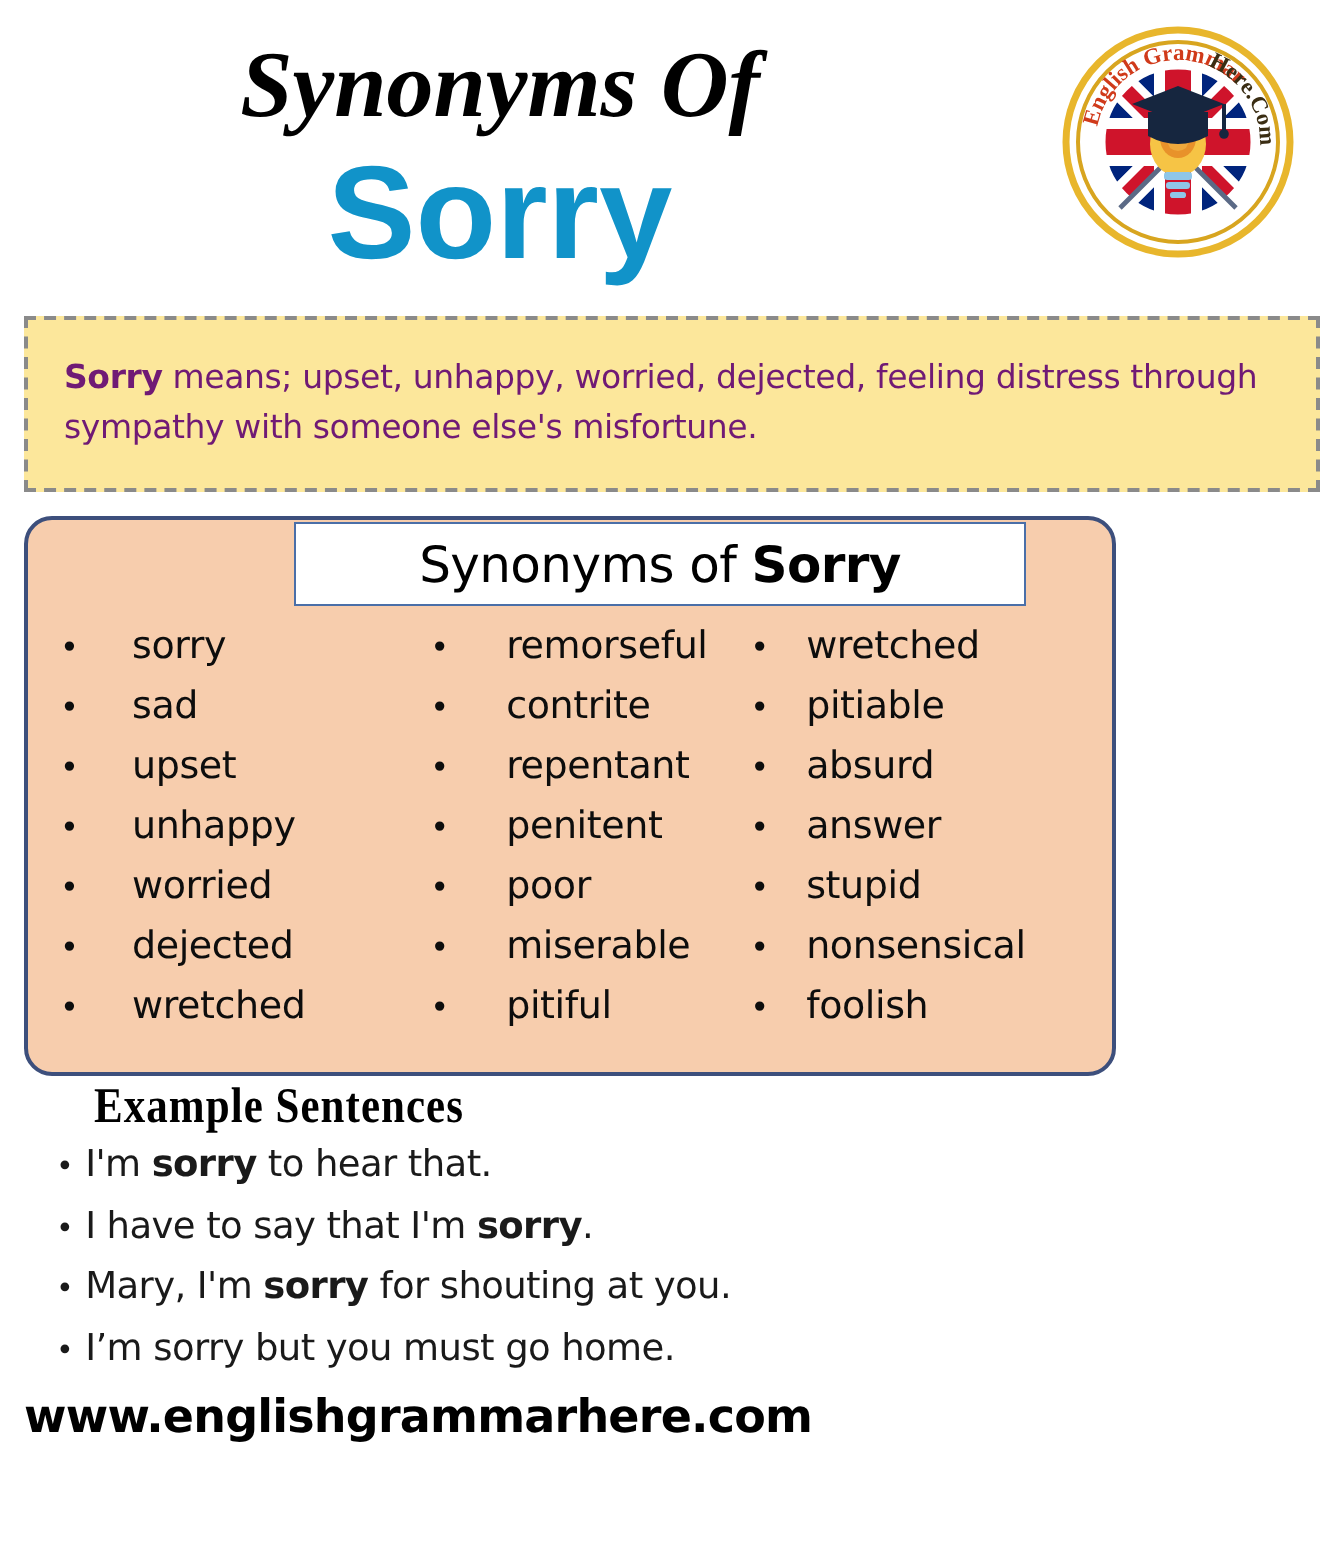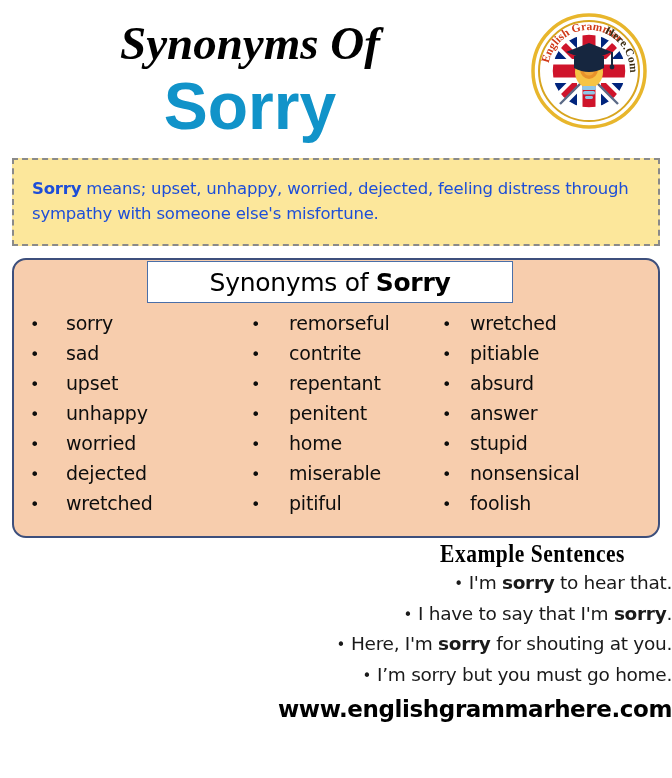--- a/index.html
+++ b/index.html
@@ -68,31 +68,31 @@
     height: 88px;
     box-sizing: border-box;
     background: #fce79b;
     border: 2px dashed #8a8a8a;
     padding: 16px 18px 0 18px;
   }
   .definition-text {
     font-family: "DejaVu Sans", sans-serif;
     font-size: 16.5px;
     line-height: 1.52;
-    color: #1d4ed8;
+    color: #701a75;
     letter-spacing: -0.2px;
   }
   .definition-text b { font-weight: bold; }
 
   
   .synonyms-box {
     position: absolute;
     left: 12px;
     top: 258px;
-    width: 648px;
+    width: 546px;
     height: 280px;
     box-sizing: border-box;
     background: #f7cdad;
     border: 2px solid #3d4f7c;
     border-radius: 14px;
   }
   .synonyms-title-box {
     position: absolute;
     left: 133px;
     top: 1px;
@@ -147,21 +147,21 @@
   .syn-col-2 .syn-bullet { width: 38px; flex: 0 0 38px; }
   .syn-col-3 .syn-bullet { width: 28px; flex: 0 0 28px; }
   .syn-word { white-space: nowrap; }
 
   
   .examples {
     position: absolute;
     left: 0;
     top: 540px;
     width: 672px;
-    text-align: right;
+    text-align: left;
   }
   .examples-heading {
     font-family: "Liberation Serif", "DejaVu Serif", serif;
     font-weight: bold;
     font-size: 25px;
     letter-spacing: 0.6px;
     color: #000000;
     transform: scaleX(0.86);
     margin-bottom: 6px;
   }
@@ -300,21 +300,21 @@
       <div class="syn-item">
           <span class="syn-bullet">•</span>
           <span class="syn-word">repentant</span>
         </div>
       <div class="syn-item">
           <span class="syn-bullet">•</span>
           <span class="syn-word">penitent</span>
         </div>
       <div class="syn-item">
           <span class="syn-bullet">•</span>
-          <span class="syn-word">home</span>
+          <span class="syn-word">poor</span>
         </div>
       <div class="syn-item">
           <span class="syn-bullet">•</span>
           <span class="syn-word">miserable</span>
         </div>
       <div class="syn-item">
           <span class="syn-bullet">•</span>
           <span class="syn-word">pitiful</span>
         </div>
     </div>
@@ -358,21 +358,21 @@
 
   <div class="example-line">
     <span class="example-bullet">•</span><span>I'm </span><b>sorry</b><span> to hear that.</span>
   </div>
 
   <div class="example-line">
     <span class="example-bullet">•</span><span>I have to say that I'm </span><b>sorry</b><span>.</span>
   </div>
 
   <div class="example-line">
-    <span class="example-bullet">•</span><span>Here, I'm </span><b>sorry</b><span> for shouting at you.</span>
+    <span class="example-bullet">•</span><span>Mary, I'm </span><b>sorry</b><span> for shouting at you.</span>
   </div>
 
 
   <div class="example-line">
     <span class="example-bullet">•</span><span>I’m sorry but you must go home.</span><b></b><span></span>
   </div>
 
   <div class="footer-url">www.englishgrammarhere.com</div>
 </div>
 

